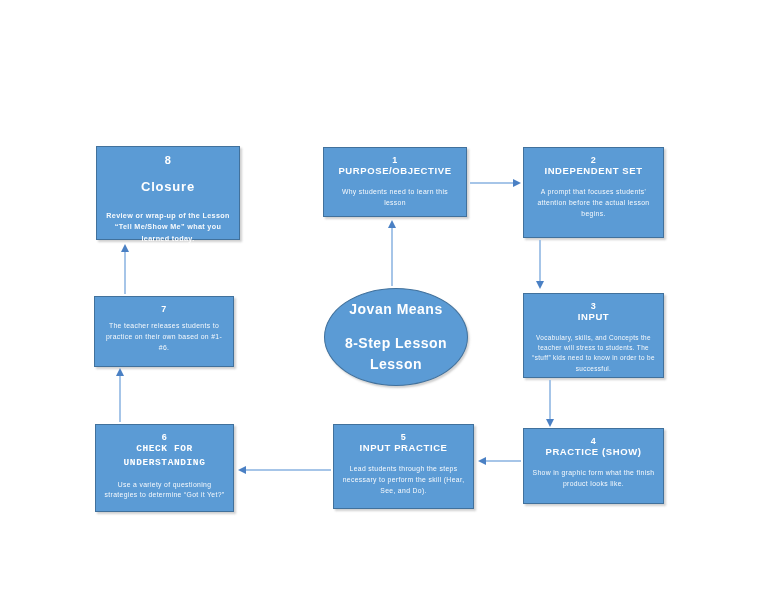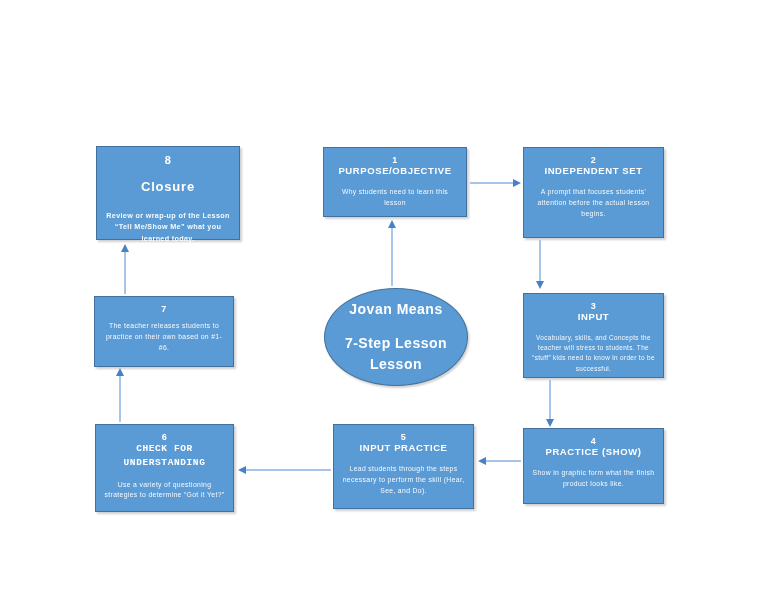--- a/index.html
+++ b/index.html
@@ -138,21 +138,21 @@
   </div>
 
   <div class="step-box b8">
     <div class="num">8</div>
     <div class="title">Closure</div>
     <div class="body">Review or wrap-up of the Lesson “Tell Me/Show Me” what you learned today.</div>
   </div>
 
   <div class="ellipse">
     <div class="e-line e-top">Jovan Means</div>
-    <div class="e-line">7-Step Lesson</div>
+    <div class="e-line">8-Step Lesson</div>
     <div class="e-line">Lesson</div>
   </div>
 
   <div class="a-line a12-line"></div>
   <div class="a-head head-right a12-head"></div>
 
   <div class="a-line a23-line"></div>
   <div class="a-head head-down a23-head"></div>
 
   <div class="a-line a34-line"></div>

